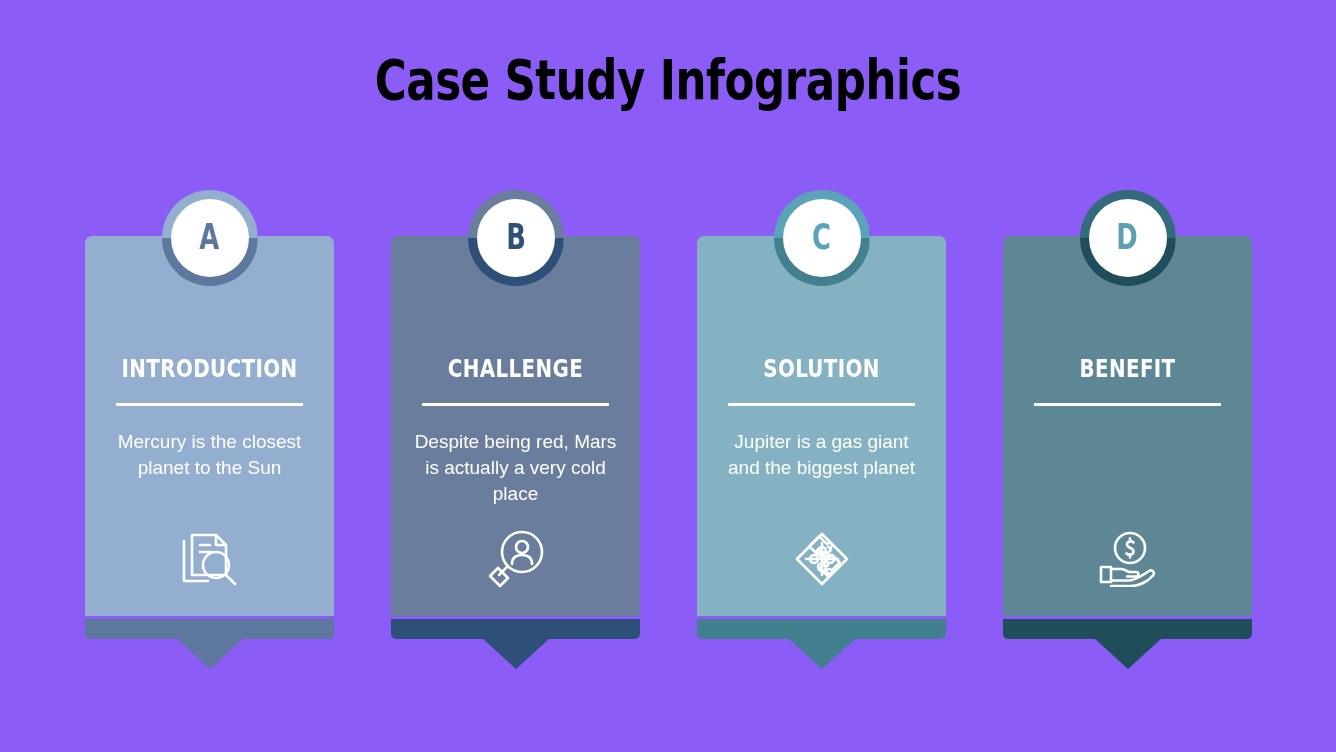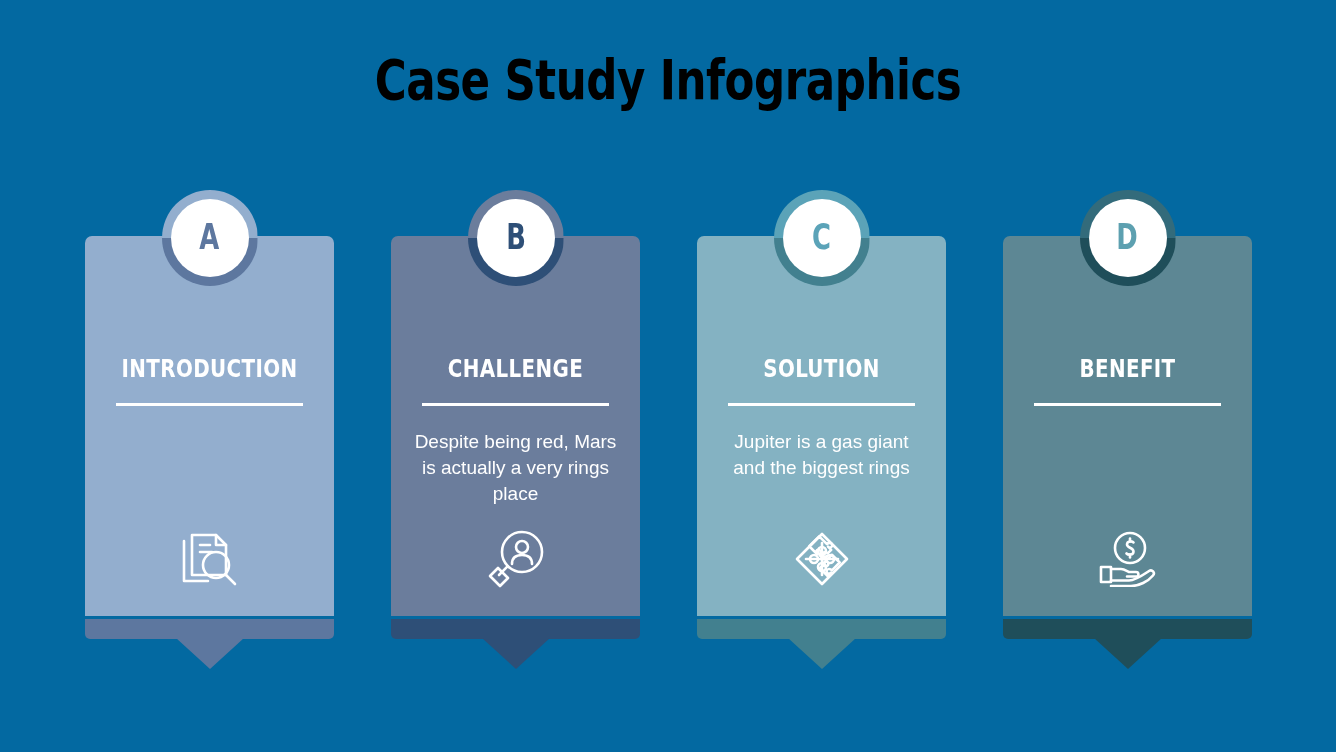--- a/index.html
+++ b/index.html
@@ -11,21 +11,21 @@
     height: 752px;
     background: #ffffff;
     font-family: "Liberation Sans", sans-serif;
     overflow: hidden;
     position: relative;
   }
 
   .slide {
     position: absolute;
     inset: 0;
-    background: #0369a1;
+    background: #8b5cf6;
   }
 
   
   .title {
     position: absolute;
     top: 47px;
     left: 0;
     width: 1336px;
     text-align: center;
     font-family: "DejaVu Sans Condensed", "Liberation Sans Narrow", "Liberation Sans", sans-serif;
@@ -213,20 +213,21 @@
         <div class="badge-ring-top" style="background: rgb(147, 174, 206);"></div>
         <div class="badge-ring-bottom" style="background: rgb(93, 119, 159);"></div>
         <div class="badge-gap"></div>
         <div class="badge-inner">
           <span class="badge-letter" style="color: rgb(93, 119, 159);">A</span>
         </div>
       </div>
 
       <div class="card-heading">INTRODUCTION</div>
       <div class="card-divider"></div>
+      <div class="card-text">Mercury is the closest planet to the Sun</div>
 
       <div class="card-icon">
         <svg width="60" height="56" viewBox="0 0 60 56" fill="none" stroke="#ffffff" stroke-width="2.6" stroke-linecap="round" stroke-linejoin="round">
           <path d="M4 10 L4 50 L28 50"></path>
           <path d="M12 4 L12 44 L46 44 L46 14 L36 4 Z"></path>
           <path d="M36 4 L36 14 L46 14"></path>
           <path d="M20 14 L30 14"></path>
           <path d="M20 21 L32 21"></path>
           <circle cx="36" cy="34" r="13" fill="none"></circle>
           <path d="M45.5 43.5 L55 53"></path>
@@ -243,21 +244,21 @@
         <div class="badge-ring-top" style="background: rgb(107, 125, 156);"></div>
         <div class="badge-ring-bottom" style="background: rgb(46, 79, 119);"></div>
         <div class="badge-gap"></div>
         <div class="badge-inner">
           <span class="badge-letter" style="color: rgb(46, 79, 119);">B</span>
         </div>
       </div>
 
       <div class="card-heading">CHALLENGE</div>
       <div class="card-divider"></div>
-      <div class="card-text">Despite being red, Mars is actually a very rings place</div>
+      <div class="card-text">Despite being red, Mars is actually a very cold place</div>
 
       <div class="card-icon">
         <svg width="60" height="58" viewBox="0 0 60 58" fill="none" stroke="#ffffff" stroke-width="2.6" stroke-linecap="round" stroke-linejoin="round">
           <circle cx="36" cy="22" r="20" fill="none"></circle>
           <circle cx="36" cy="17" r="6" fill="none"></circle>
           <path d="M26 34 C26 27.5 30.5 25 36 25 C41.5 25 46 27.5 46 34"></path>
           <path d="M21.8 36.2 L13 45"></path>
           <path d="M12 38 L22 48 L14 56 L4 46 Z"></path>
         </svg>
       </div>
@@ -272,21 +273,21 @@
         <div class="badge-ring-top" style="background: rgb(91, 163, 184);"></div>
         <div class="badge-ring-bottom" style="background: rgb(66, 128, 143);"></div>
         <div class="badge-gap"></div>
         <div class="badge-inner">
           <span class="badge-letter" style="color: rgb(91, 163, 184);">C</span>
         </div>
       </div>
 
       <div class="card-heading">SOLUTION</div>
       <div class="card-divider"></div>
-      <div class="card-text">Jupiter is a gas giant and the biggest rings</div>
+      <div class="card-text">Jupiter is a gas giant and the biggest planet</div>
 
       <div class="card-icon">
         <svg width="56" height="56" viewBox="0 0 56 56" fill="none" stroke="#ffffff" stroke-width="2.6" stroke-linecap="round" stroke-linejoin="round">
           <g transform="rotate(45 28 28)">
             <path d="M10 10 L21 10 C21 6.5 24 5.5 25.5 7 C27 8.5 26 11 23.5 11 L28 11 L28 16 C24.5 16 23.5 19 25 20.5 C26.5 22 29 21 29 18.5 L29 23 L23.5 23 C23.5 19.5 20.5 18.5 19 20 C17.5 21.5 18.5 24 21 24 L10 24 Z" transform="translate(0,4)"></path>
             <path d="M32 14 L43 14 L43 25 C39.5 25 38.5 28 40 29.5 C41.5 31 44 30 44 27.5 L44 32 L33 32 L33 27.5 C36.5 27.5 37.5 24.5 36 23 C34.5 21.5 32 22.5 32 25 Z" transform="translate(0,4)"></path>
           </g>
           <path d="M28 3 L53 28 L28 53 L3 28 Z"></path>
           <path d="M28 12 L28 44"></path>
           <path d="M12 28 L44 28"></path>

